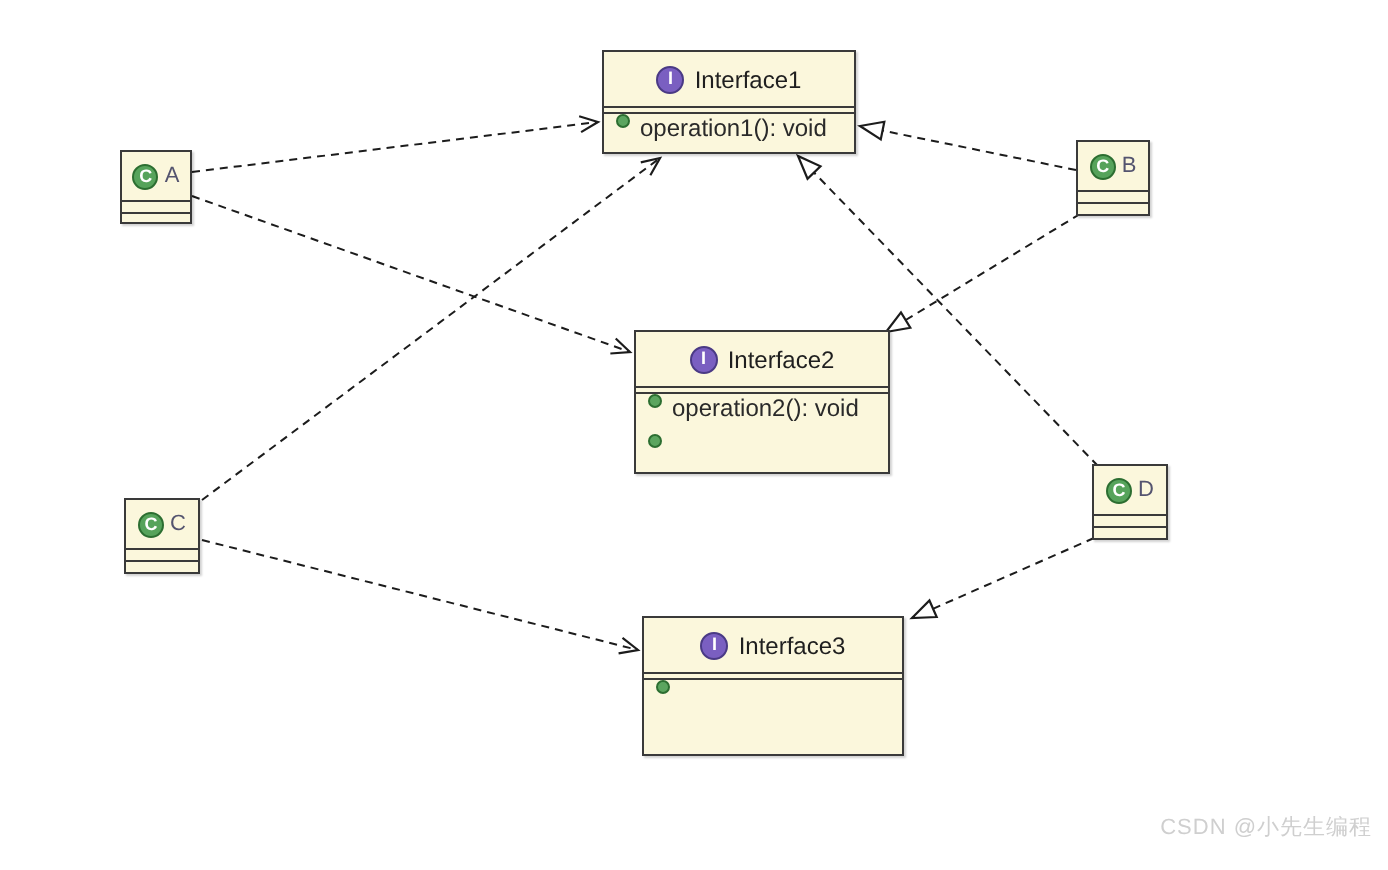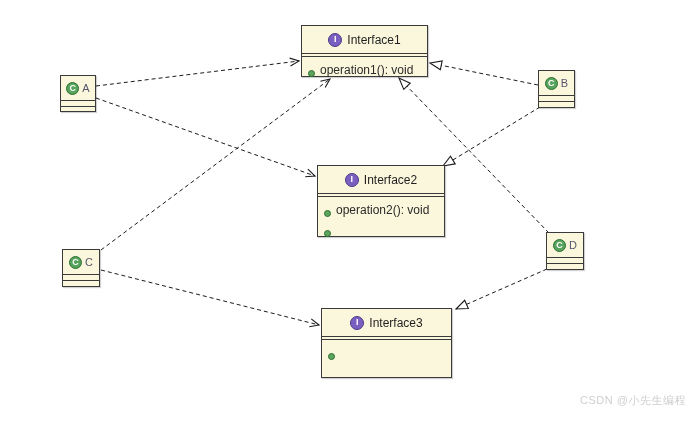--- a/index.html
+++ b/index.html
@@ -18,41 +18,41 @@
   }
   .icon-circle{
     display:inline-flex;align-items:center;justify-content:center;flex:0 0 auto;
     width:14px;height:14px;border-radius:50%;
     font-size:9px;font-weight:bold;color:#fff;line-height:1;
   }
   .if-icon{background:#7A5FC1;border:1px solid #4a3a85;box-sizing:border-box;}
   .cls-icon{background:#56A35B;border:1px solid #2c6e31;box-sizing:border-box;width:13px;height:13px;}
   .dsep{height:2px;border-top:1px solid #3a3a3a;border-bottom:1px solid #3a3a3a;}
   .op-row{
-    display:flex;align-items:flex-end;gap:5px;height:20px;padding-left:6px;
+    display:flex;align-items:flex-start;gap:5px;height:20px;padding-left:6px;
     font-size:12px;color:#2a2a2a;white-space:nowrap;position:relative;
   }
   .bullet{
     width:7px;height:7px;border-radius:50%;background:#5BA55F;border:1px solid #2c6e31;
     box-sizing:border-box;flex:0 0 auto;
   }
   .cls-title{
     display:flex;align-items:center;justify-content:center;gap:3px;height:24px;
     font-size:11px;color:#54546f;
   }
   .cls-comp{height:5px;border-top:1px solid #3a3a3a;}
   .sel-rect{
     position:absolute;left:-3px;right:-3px;top:-1px;bottom:0;
     border:1px solid #4a4a4a;pointer-events:auto;
   }
   .handle{position:absolute;width:4px;height:4px;background:#000;}
   .h-tl{left:-2px;top:-2px;}  .h-tr{right:-2px;top:-2px;}
   .h-bl{left:-2px;bottom:-2px;} .h-br{right:-2px;bottom:-2px;}
   #watermark{
-    position:absolute;right:8px;bottom:27px;font-size:11px;color:#cfcfcf;letter-spacing:0.5px;
+    position:absolute;right:8px;bottom:14px;font-size:11px;color:#cfcfcf;letter-spacing:0.5px;
   }
 </style>
 </head>
 <body>
 
 <div id="canvas">
 
   <svg id="wires" viewBox="0 0 694 435" xmlns="http://www.w3.org/2000/svg">
     <defs>
       <marker id="openArrow" markerWidth="13" markerHeight="13" refX="11" refY="6" orient="auto" markerUnits="userSpaceOnUse">

